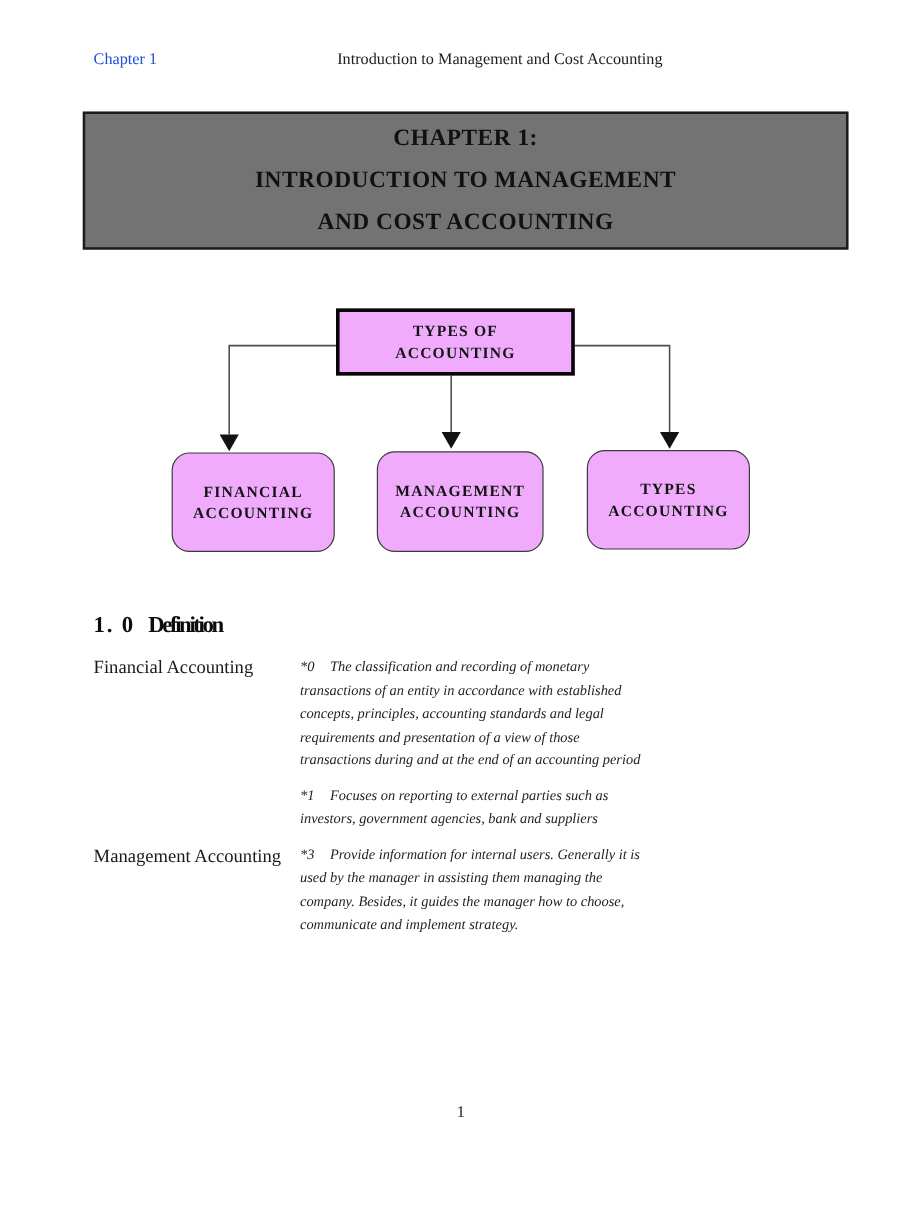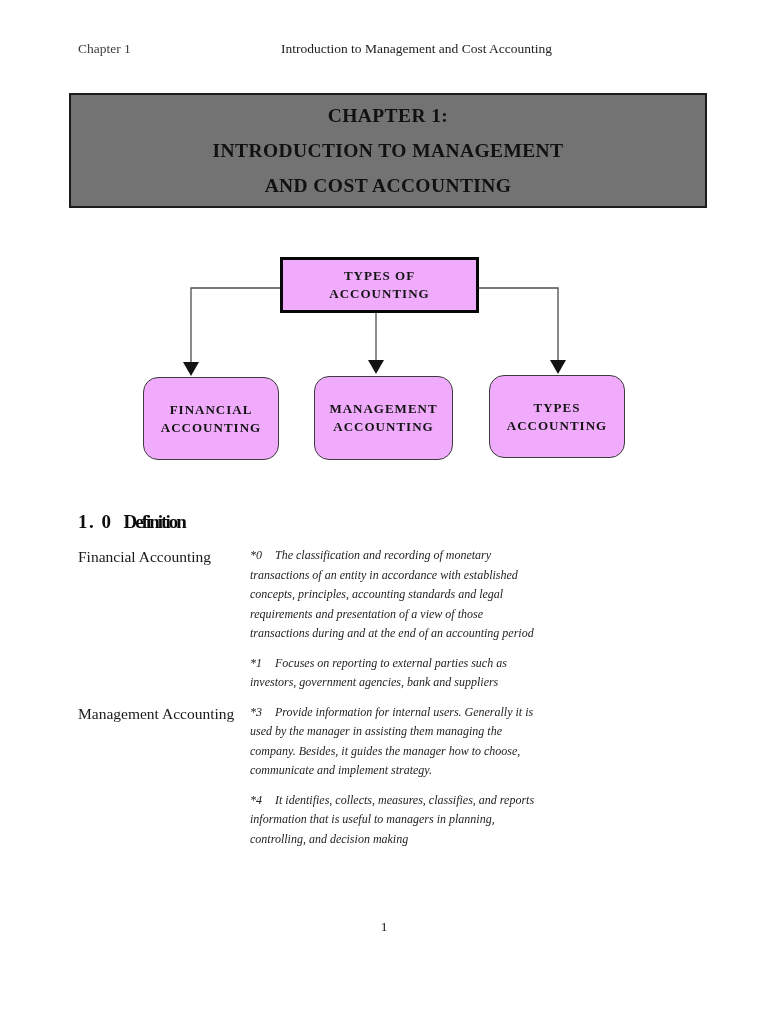--- a/index.html
+++ b/index.html
@@ -7,21 +7,21 @@
     position:relative;
     width:768px;height:1024px;
     background:#ffffff;
     font-family:"Liberation Serif", serif;
     color:#151515;
     overflow:hidden;
   }
   
   .running-header-left{
     position:absolute;left:78px;top:41px;
-    font-size:13.5px;color:#404040;
+    font-size:13.5px;color:#1d4ed8;
   }
   .running-header-center{
     position:absolute;left:281px;top:41px;
     font-size:13.5px;color:#1c1c1c;
   }
   
   .title-box{
     position:absolute;left:69px;top:93px;width:634px;height:111px;
     background:#737373;
     border:2px solid #1b1b1b;
@@ -167,24 +167,19 @@
     </div>
 
     <div class="term">Management Accounting</div>
     <div class="defs">
       <p class="def-item">
         <span class="marker">*3</span><span class="ptext">Provide information for internal users. Generally it is
 used by the manager in assisting them managing the
 company. Besides, it guides the manager how to choose,
 communicate and implement strategy.</span>
       </p>
-      <p class="def-item">
-        <span class="marker">*4</span><span class="ptext">It identifies, collects, measures, classifies, and reports
-information that is useful to managers in planning,
-controlling, and decision making</span>
-      </p>
     </div>
 
   </div>
 
   <div class="page-number">1</div>
 
 </div>
 
 </body></html>

